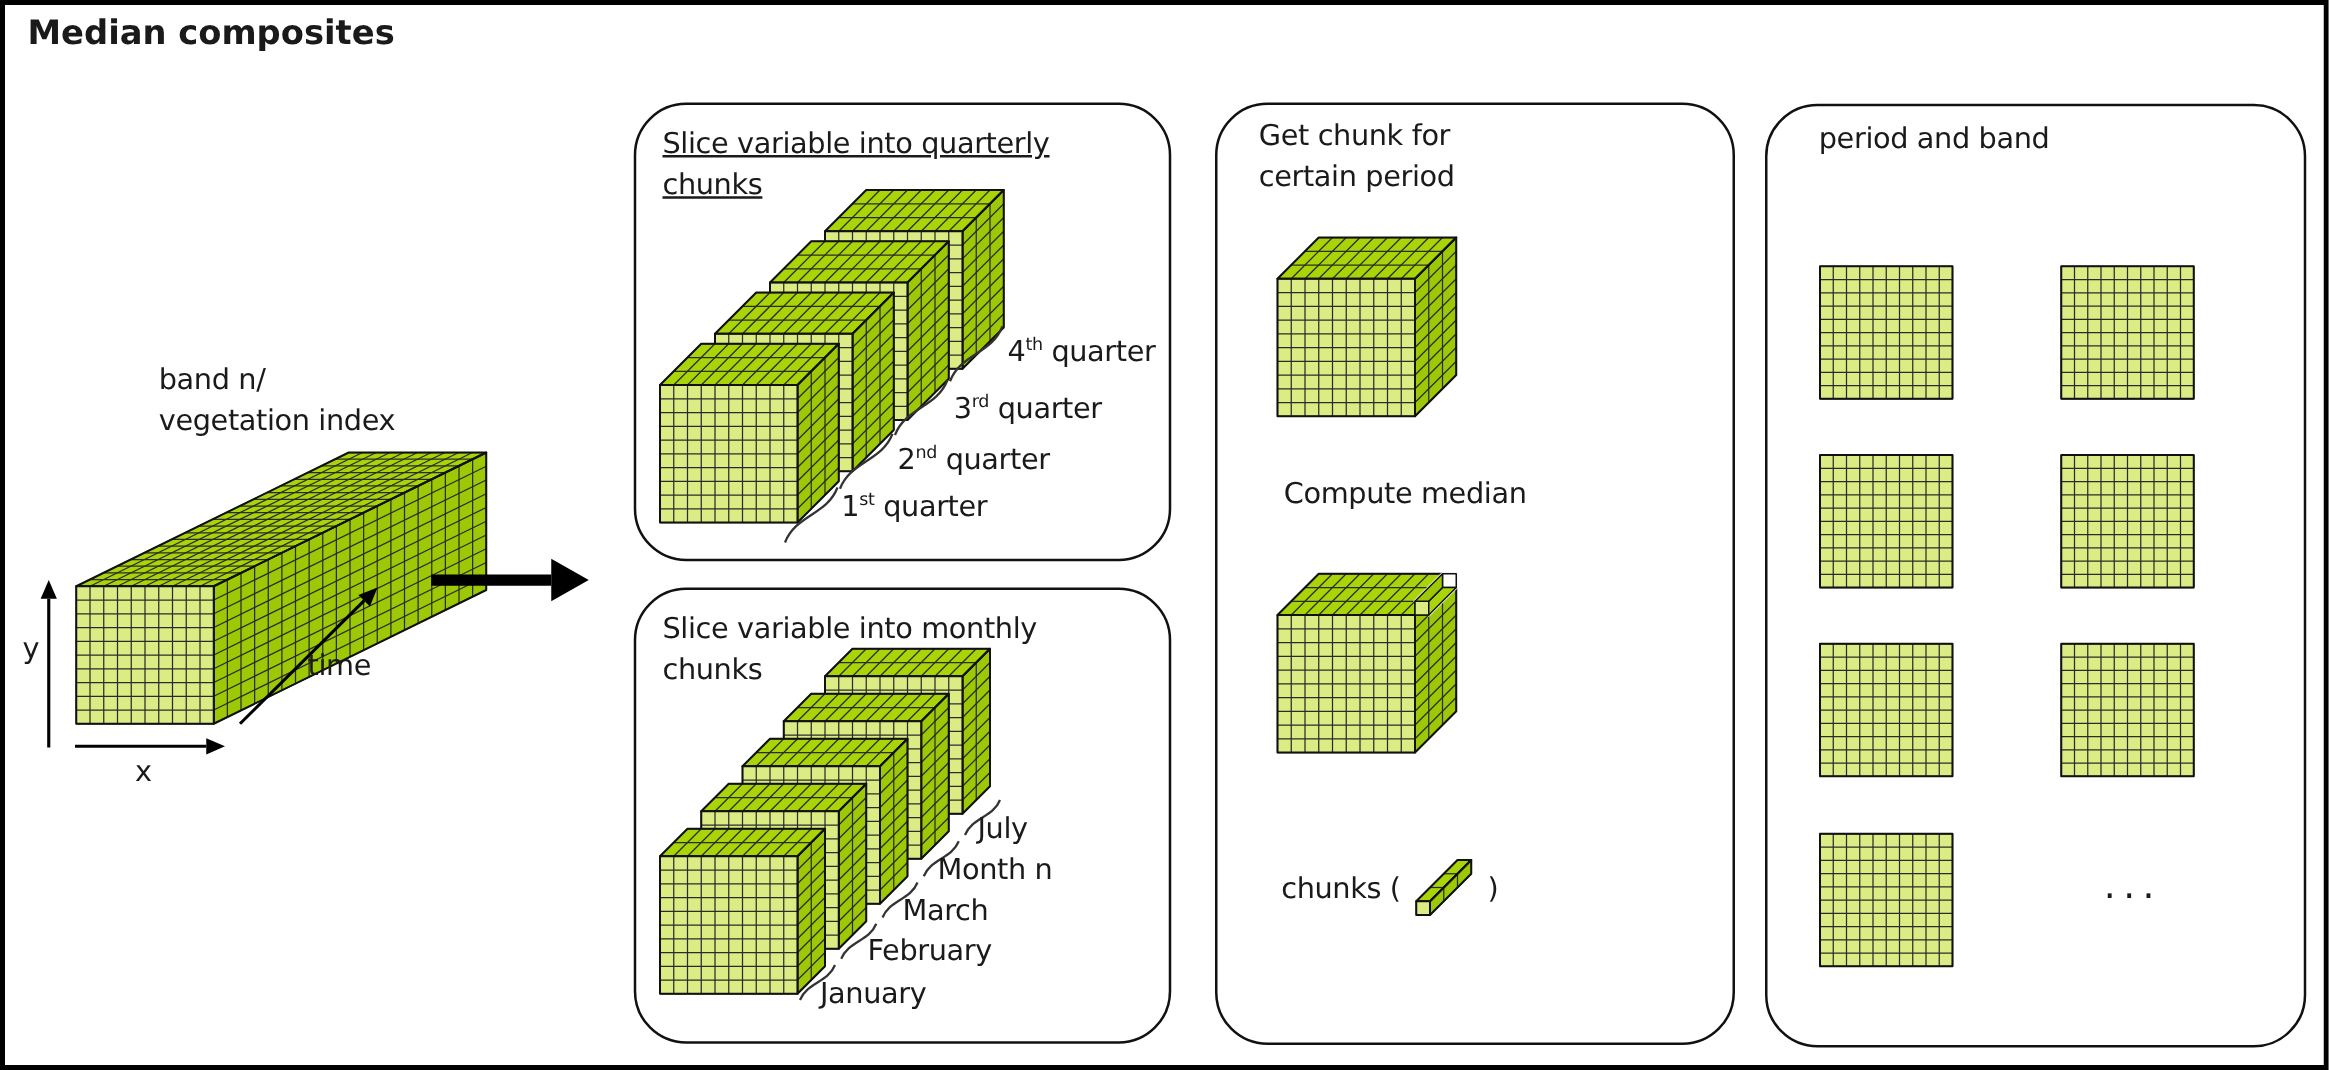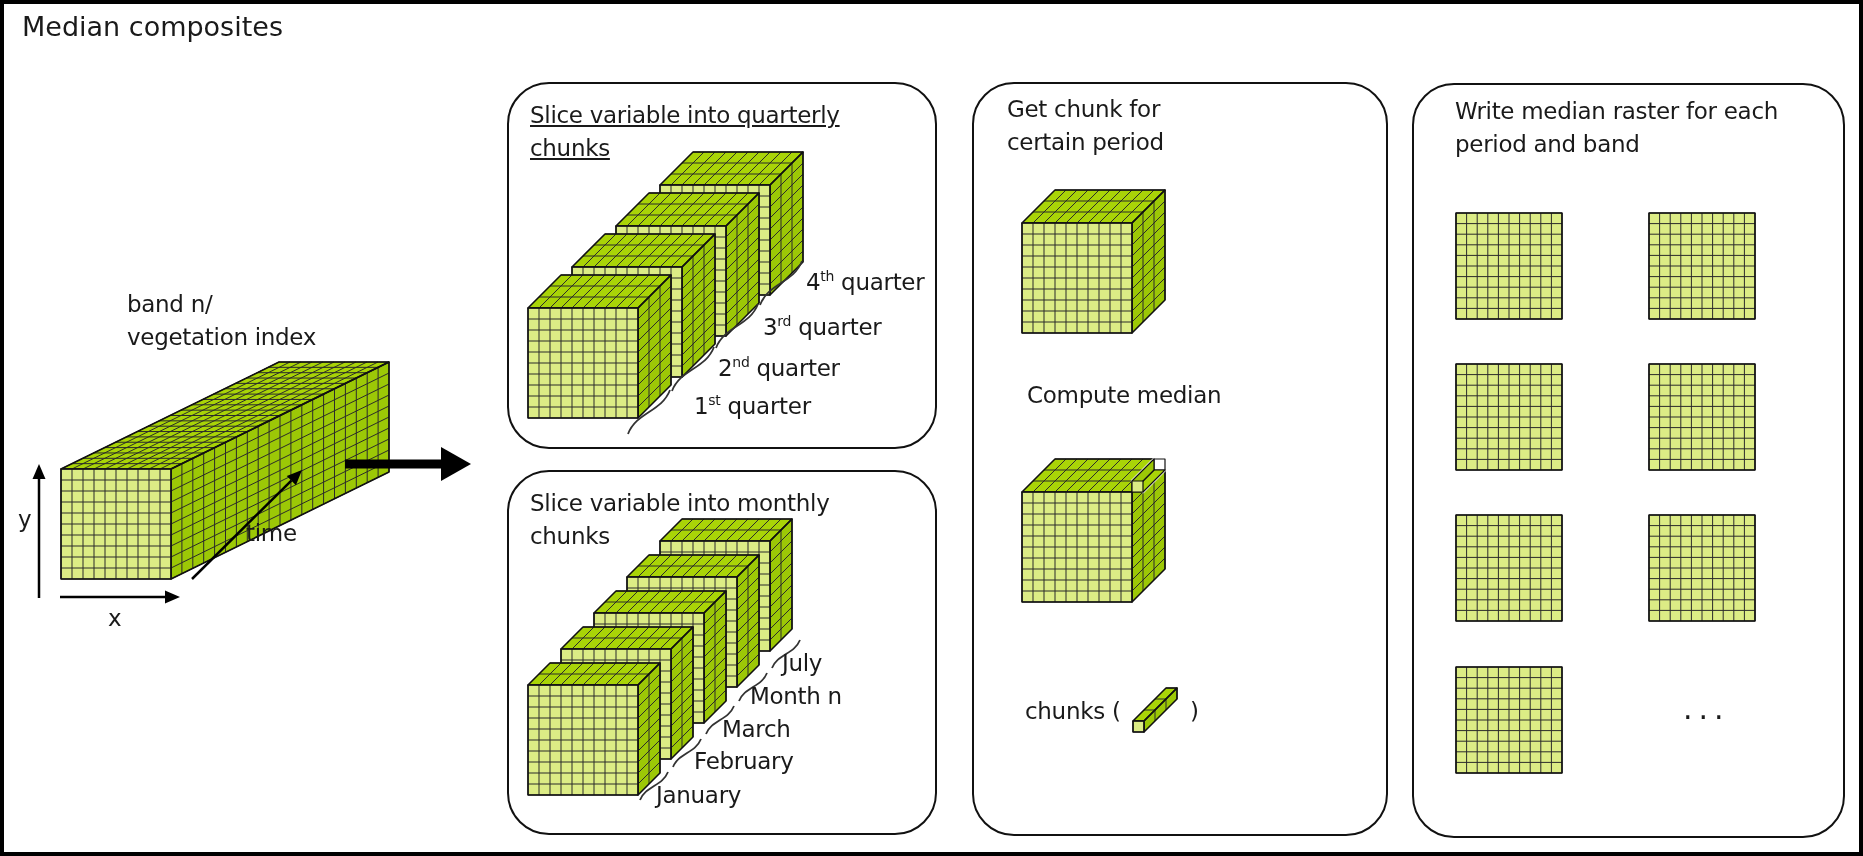--- a/index.html
+++ b/index.html
@@ -7,21 +7,21 @@
     width:1863px;height:856px;position:relative;background:#ffffff;
     font-family:"DejaVu Sans","Liberation Sans",sans-serif;color:#1a1a1a;overflow:hidden;
   }
   .frame{position:absolute;inset:0;border:4px solid #000;box-sizing:border-box;pointer-events:none;z-index:50;}
   .panel{position:absolute;border:2.5px solid #111;border-radius:42px;background:#fff;box-sizing:border-box;}
   #panel-quarterly{left:507px;top:82px;width:430px;height:367px;}
   #panel-monthly{left:507px;top:470px;width:430px;height:365px;}
   #panel-median{left:972px;top:82px;width:416px;height:754px;}
   #panel-write{left:1412px;top:83px;width:433px;height:755px;}
   .t{position:absolute;font-size:23px;letter-spacing:-0.3px;line-height:33px;white-space:nowrap;z-index:10;}
-  .page-title{font-size:27px;letter-spacing:0;}
+  .page-title{font-size:27px;letter-spacing:0;font-weight:bold;}
   sup{font-size:14px;line-height:0;}
   .w{margin-left:7px;}
   svg{position:absolute;overflow:visible;z-index:5;}
   #g-main{left:30px;top:330px;width:390px;height:300px;}
   #g-arrow{left:340px;top:438px;width:150px;height:52px;}
   #g-quarterly{left:515px;top:128px;width:420px;height:312px;}
   #g-monthly{left:515px;top:505px;width:420px;height:312px;}
   #g-chunk{left:1010px;top:180px;width:170px;height:165px;}
   #g-median-cube{left:1010px;top:448px;width:170px;height:165px;}
   #g-median-bar{left:1128px;top:680px;width:60px;height:60px;}
@@ -389,21 +389,21 @@
     <line x1="13" y1="257" x2="123" y2="257" stroke="#2b2b2b" stroke-width="1" stroke-linecap="butt"></line>
     <line x1="13" y1="268" x2="123" y2="268" stroke="#2b2b2b" stroke-width="1" stroke-linecap="butt"></line>
     <line x1="13" y1="279" x2="123" y2="279" stroke="#2b2b2b" stroke-width="1" stroke-linecap="butt"></line>
     <line x1="13" y1="290" x2="123" y2="290" stroke="#2b2b2b" stroke-width="1" stroke-linecap="butt"></line>
     <polygon points="13,180 123,180 123,290 13,290" fill="none" stroke="#111111" stroke-width="1.6" stroke-linejoin="round"></polygon>
     <path d="M 113 306 C 121.4 284, 146.6 284, 155 262" fill="none" stroke="#333" stroke-width="1.8"></path>
     <path d="M 157 263 C 165.4 241, 190.6 241, 199 219" fill="none" stroke="#333" stroke-width="1.8"></path>
     <path d="M 201 220 C 209.4 198, 234.6 198, 243 176" fill="none" stroke="#333" stroke-width="1.8"></path>
     <path d="M 245 177 C 253.4 155, 278.6 155, 287 133" fill="none" stroke="#333" stroke-width="1.8"></path>
   </svg>
-<div class="t" style="left:673px;top:390px;margin-left:21px;"><span>1</span><sup>st</sup><span class="w">quarter</span></div>
+<div class="t" style="left:673px;top:390px;"><span>1</span><sup>st</sup><span class="w">quarter</span></div>
 <div class="t" style="left:718px;top:352px;"><span>2</span><sup>nd</sup><span class="w">quarter</span></div>
 <div class="t" style="left:763px;top:311px;"><span>3</span><sup>rd</sup><span class="w">quarter</span></div>
 <div class="t" style="left:806px;top:266px;"><span>4</span><sup>th</sup><span class="w">quarter</span></div>
 
 <div class="panel" id="panel-monthly"></div>
 <div class="t" style="left:530px;top:487px;">
   <div>Slice variable into monthly</div>
   <div>chunks</div>
 </div>
 <svg id="g-monthly">
@@ -855,21 +855,20 @@
     <line x1="5" y1="41" x2="5" y2="52" stroke="#2b2b2b" stroke-width="1" stroke-linecap="butt"></line>
     <line x1="16" y1="41" x2="16" y2="52" stroke="#2b2b2b" stroke-width="1" stroke-linecap="butt"></line>
     <line x1="5" y1="41" x2="16" y2="41" stroke="#2b2b2b" stroke-width="1" stroke-linecap="butt"></line>
     <line x1="5" y1="52" x2="16" y2="52" stroke="#2b2b2b" stroke-width="1" stroke-linecap="butt"></line>
     <polygon points="5,41 16,41 16,52 5,52" fill="none" stroke="#111111" stroke-width="1.6" stroke-linejoin="round"></polygon>
   </svg>
 <div class="t" style="left:1190px;top:695px;">)</div>
 
 <div class="panel" id="panel-write"></div>
 <div class="t" style="left:1455px;top:95px;">
-  <div>Write median raster for each</div>
   <div>period and band</div>
 </div>
 <svg id="g-r1" class="raster">
     <polygon points="1,1 107,1 107,107 1,107" fill="#dcec85" stroke="none" stroke-width="0" stroke-linejoin="round"></polygon>
     <line x1="1" y1="1" x2="1" y2="107" stroke="#2b2b2b" stroke-width="1" stroke-linecap="butt"></line>
     <line x1="11.6" y1="1" x2="11.6" y2="107" stroke="#2b2b2b" stroke-width="1" stroke-linecap="butt"></line>
     <line x1="22.2" y1="1" x2="22.2" y2="107" stroke="#2b2b2b" stroke-width="1" stroke-linecap="butt"></line>
     <line x1="32.8" y1="1" x2="32.8" y2="107" stroke="#2b2b2b" stroke-width="1" stroke-linecap="butt"></line>
     <line x1="43.4" y1="1" x2="43.4" y2="107" stroke="#2b2b2b" stroke-width="1" stroke-linecap="butt"></line>
     <line x1="54" y1="1" x2="54" y2="107" stroke="#2b2b2b" stroke-width="1" stroke-linecap="butt"></line>

